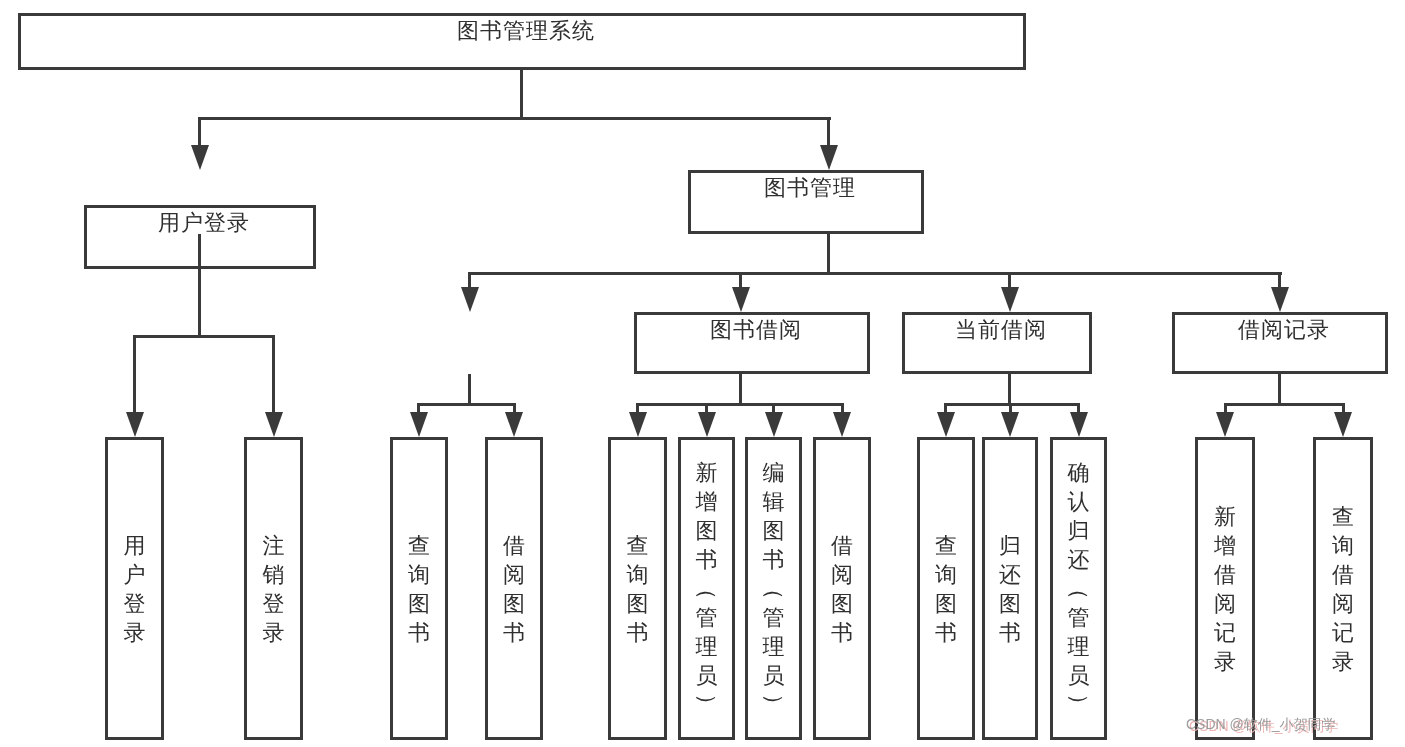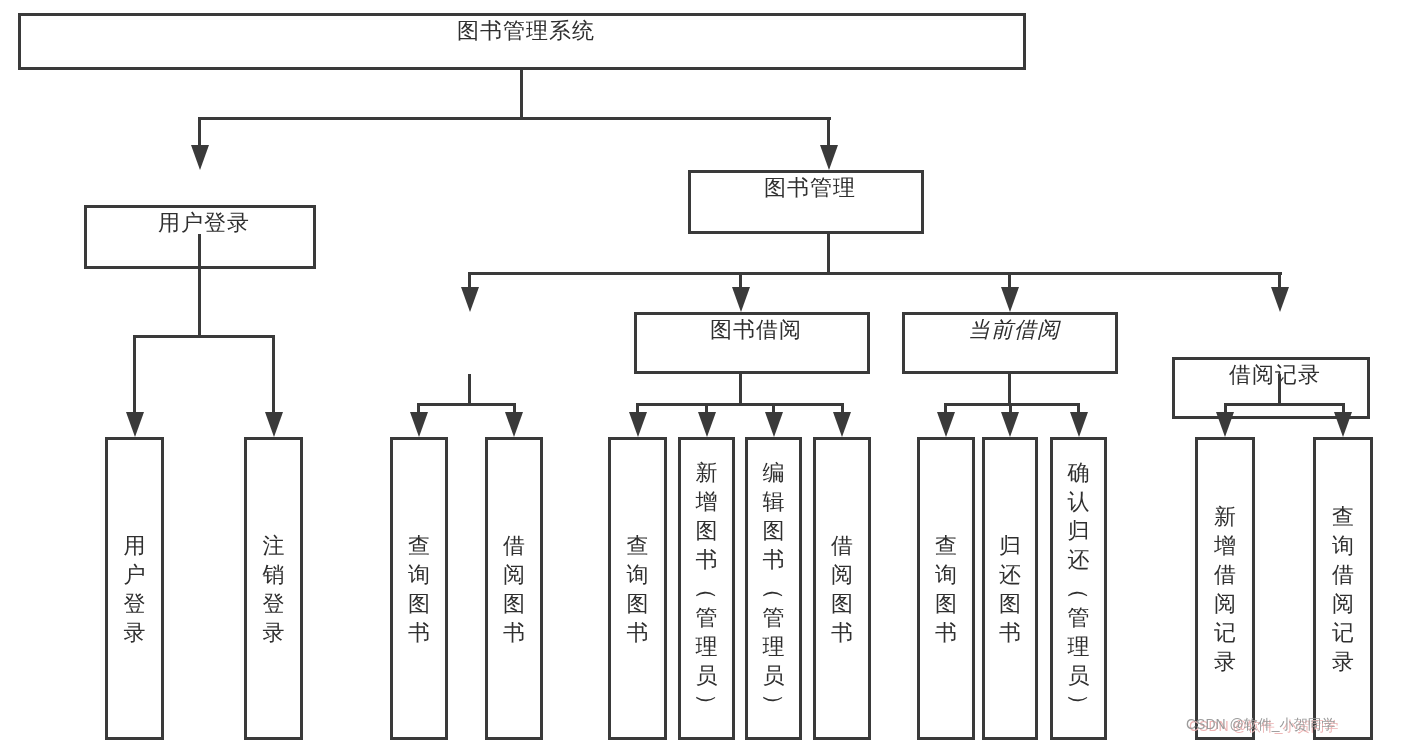--- a/index.html
+++ b/index.html
@@ -93,24 +93,24 @@
   <div class="vl" style="left:739px;top:272px;height:17px;"></div>
   <div class="ah" style="left:732px;top:287px;"></div>
   <div class="vl" style="left:1008px;top:272px;height:17px;"></div>
   <div class="ah" style="left:1001px;top:287px;"></div>
   <div class="vl" style="left:1278px;top:272px;height:17px;"></div>
   <div class="ah" style="left:1271px;top:287px;"></div>
 
   <div class="box" style="left:634px;top:312px;width:236px;height:62px;">
     <span>图书借阅</span>
   </div>
-  <div class="box" style="left:902px;top:312px;width:216px;height:62px;font-style:italic;">
+  <div class="box" style="left:902px;top:312px;width:190px;height:62px;">
     <span>当前借阅</span>
   </div>
-  <div class="box" style="left:1172px;top:312px;width:198px;height:62px;margin-top:45px;">
+  <div class="box" style="left:1172px;top:312px;width:216px;height:62px;">
     <span>借阅记录</span>
   </div>
 
   <div class="vl" style="left:468px;top:374px;height:31px;"></div>
   <div class="hl" style="left:418px;top:403px;width:98px;"></div>
   <div class="vl" style="left:417px;top:403px;height:11px;"></div>
   <div class="ah" style="left:410px;top:412px;"></div>
   <div class="vl" style="left:513px;top:403px;height:11px;"></div>
   <div class="ah" style="left:505px;top:412px;"></div>
 

